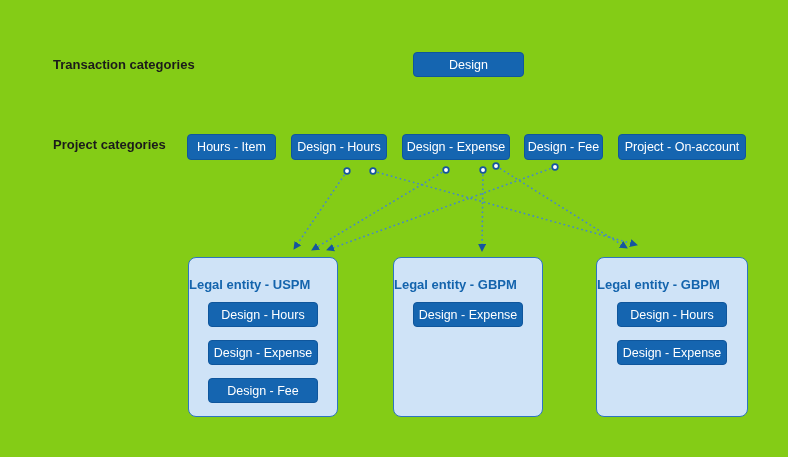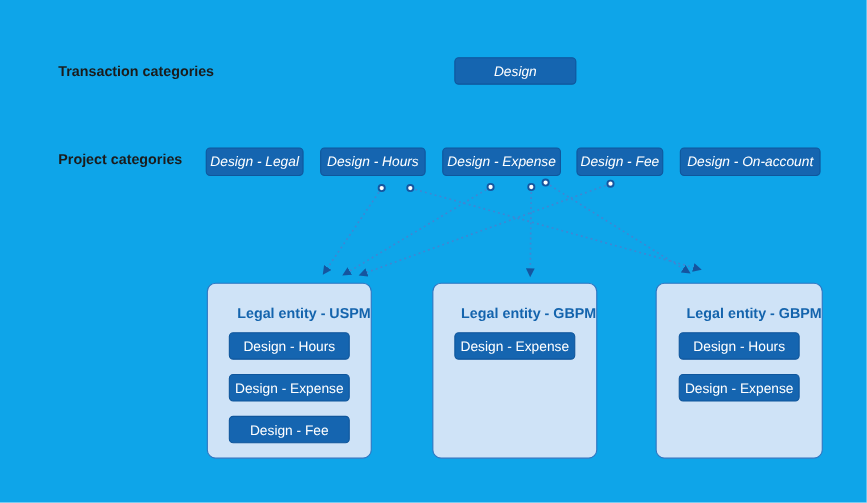--- a/index.html
+++ b/index.html
@@ -5,21 +5,21 @@
   html, body {
     margin: 0;
     padding: 0;
     background: #ffffff;
     font-family: "Liberation Sans", "DejaVu Sans", sans-serif;
   }
   #canvas {
     position: relative;
     width: 788px;
     height: 457px;
-    background: #0ea5e9;
+    background: #84cc16;
     overflow: hidden;
   }
   .row-label {
     position: absolute;
     left: 53px;
     font-size: 13px;
     font-weight: 600;
     color: #1b1b1b;
     white-space: nowrap;
   }
@@ -29,39 +29,38 @@
     background: #1565b0;
     border: 1px solid #0f569c;
     border-radius: 4px;
     color: #ffffff;
     font-size: 12.5px;
     display: flex;
     align-items: center;
     justify-content: center;
     white-space: nowrap;
     box-sizing: border-box;
-    font-style: italic;
   }
   #transaction-button {
     top: 52px;
     height: 25px;
   }
   .shared-pill { top: 134px; }
   .project-box {
     position: absolute;
     top: 257px;
     height: 160px;
     background: #cfe3f7;
     border: 1.5px solid #2e75c1;
     border-radius: 8px;
     box-sizing: border-box;
     padding-top: 19px;
   }
   .box-title {
-    text-align: right;
+    text-align: left;
     font-size: 13px;
     line-height: 16px;
     font-weight: 600;
     color: #1464ad;
     margin: 0 0 9px 0;
     white-space: nowrap;
   }
   .box-btn {
     width: 110px;
     height: 25px;
@@ -111,25 +110,25 @@
       </g>
   </svg>
 
   <div class="row-label" style="top:57px">Transaction categories</div>
 
   <div class="pill" id="transaction-button" style="left: 413px; width: 111px;">Design</div>
 
   <div class="row-label" style="top:137px">Project categories</div>
 
   <div id="shared-row">
-      <div class="pill shared-pill" style="left: 187px; width: 89px;">Design - Legal</div>
+      <div class="pill shared-pill" style="left: 187px; width: 89px;">Hours - Item</div>
       <div class="pill shared-pill" style="left: 291px; width: 96px;">Design - Hours</div>
       <div class="pill shared-pill" style="left: 402px; width: 108px;">Design - Expense</div>
       <div class="pill shared-pill" style="left: 524px; width: 79px;">Design - Fee</div>
-      <div class="pill shared-pill" style="left: 618px; width: 128px;">Design - On-account</div>
+      <div class="pill shared-pill" style="left: 618px; width: 128px;">Project - On-account</div>
     </div>
 
 
   <div id="project-row">
       <div class="project-box" style="left: 188px; width: 150px;">
         <div class="box-title">Legal entity - USPM</div>
         <div class="box-btn">Design - Hours</div>
         <div class="box-btn">Design - Expense</div>
         <div class="box-btn">Design - Fee</div>
       </div>

